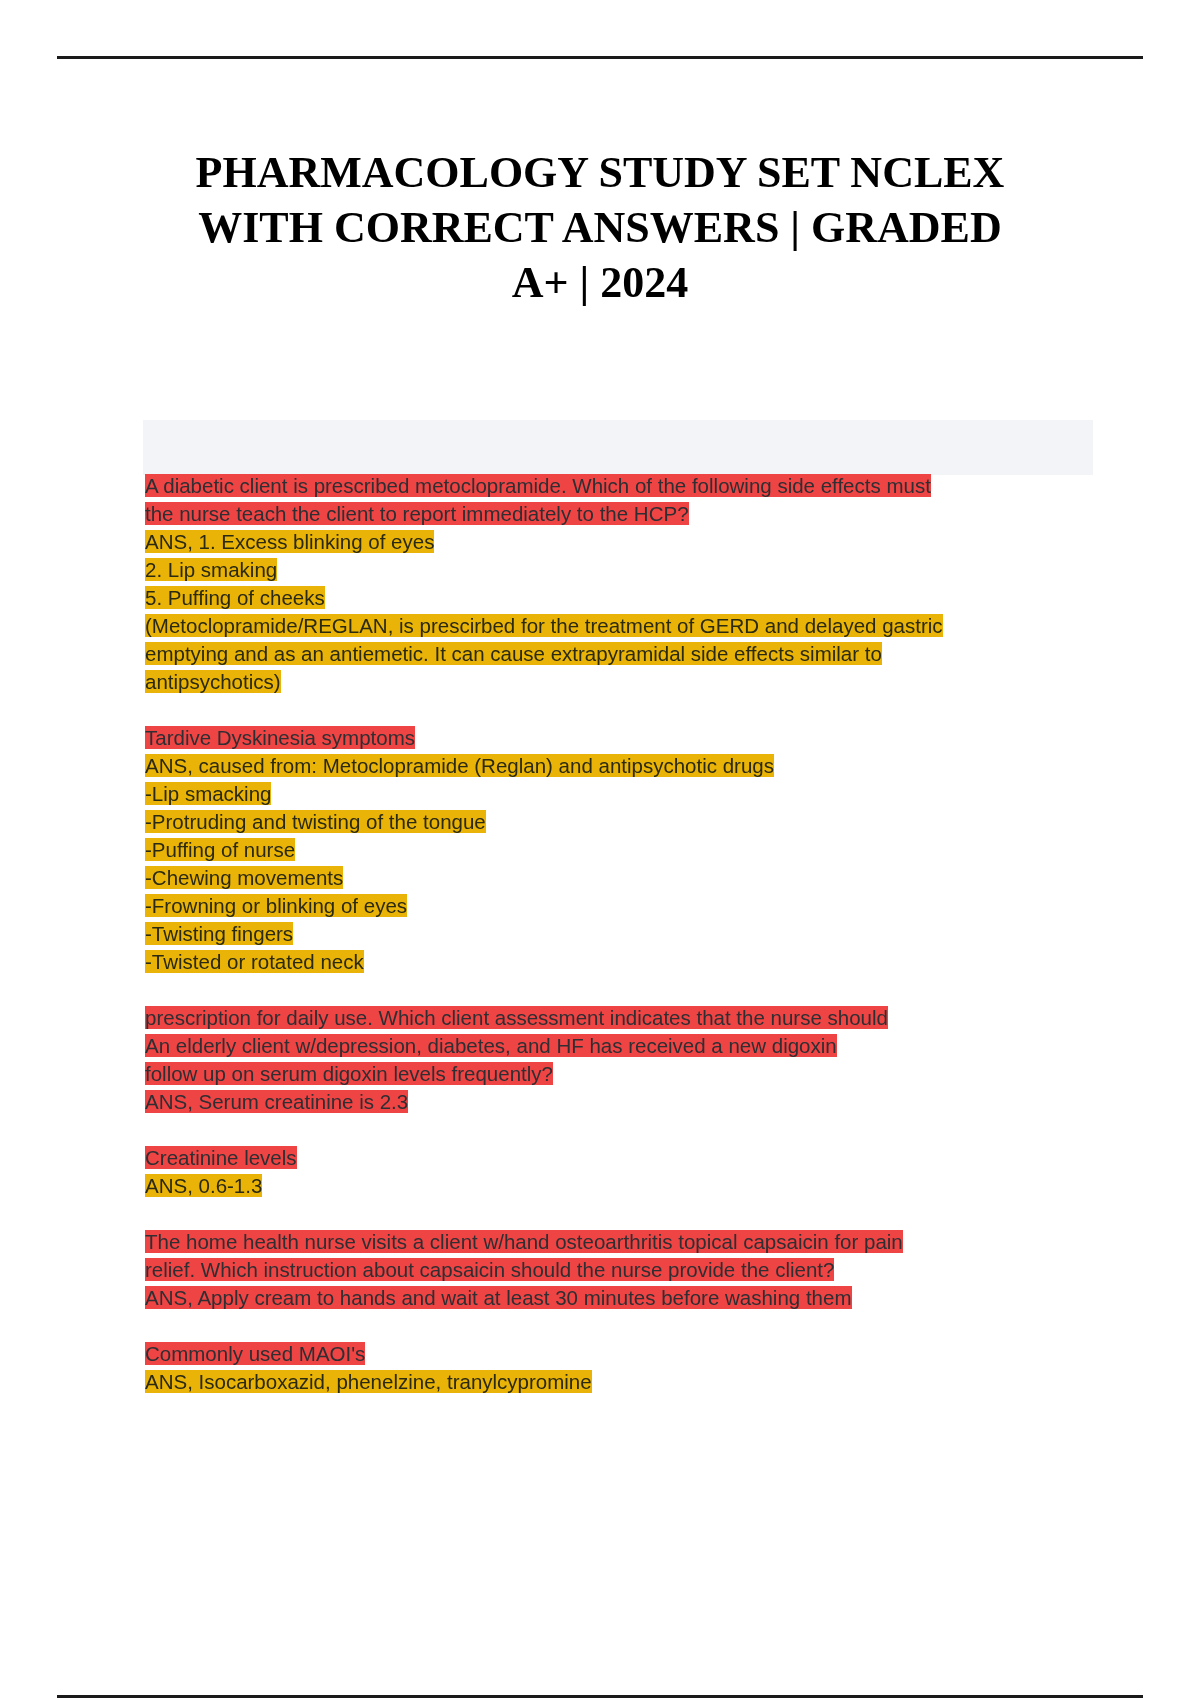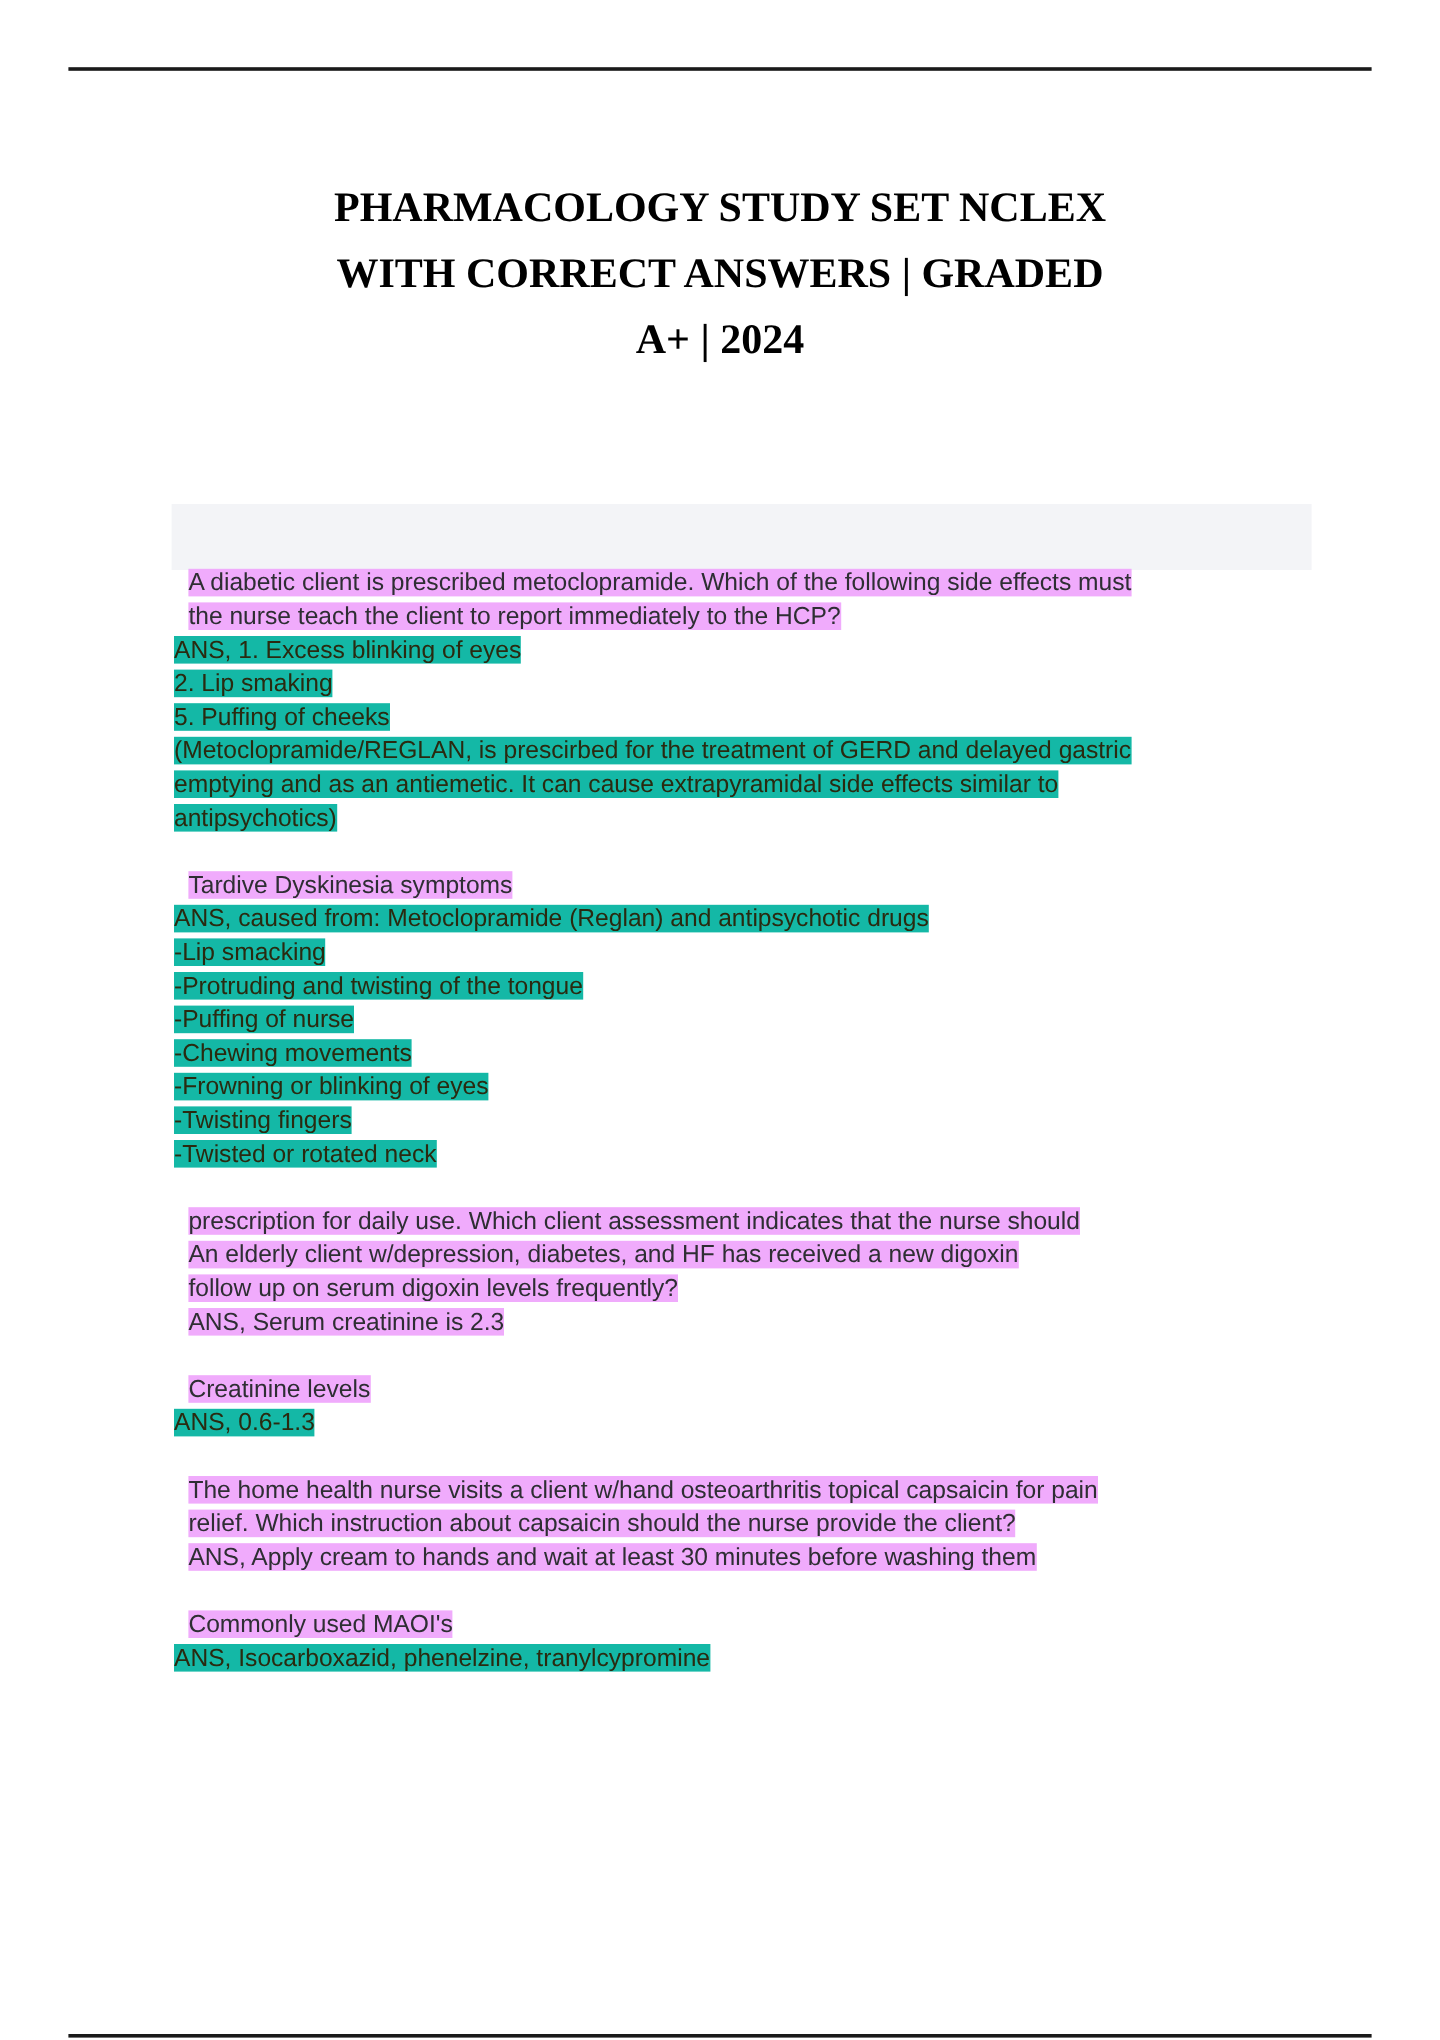--- a/index.html
+++ b/index.html
@@ -25,21 +25,21 @@
     .rule.bottom { top: 1695px; }
 
     .title {
       position: absolute;
       top: 145px;
       left: 120px;
       width: 960px;
       text-align: center;
       font-family: "Liberation Serif", serif;
       font-weight: bold;
-      font-size: 35px;
+      font-size: 44px;
       line-height: 55px;
       color: #000;
       margin: 0;
     }
     .gray-block {
       position: absolute;
       top: 420px;
       left: 143px;
       width: 950px;
       height: 55px;
@@ -56,29 +56,28 @@
     }
     .block {
       margin-bottom: 28px;
     }
     .line {
       display: block;
       white-space: pre-wrap;
     }
     .hl {
       display: inline;
-      background: #14b8a6;
+      background: #eab308;
       color: #2a2a10;
       box-decoration-break: clone;
       -webkit-box-decoration-break: clone;
     }
     .plain-line {
       display: inline;
-      background: #f0abfc;
-      margin-left: 12px;
+      background: #ef4444;
     }
   </style>
 </head>
 <body>
 
 <div class="rule top"></div>
 
 <h1 class="title">
   <span class="line">PHARMACOLOGY STUDY SET NCLEX</span>
   <span class="line">WITH CORRECT ANSWERS | GRADED</span>

